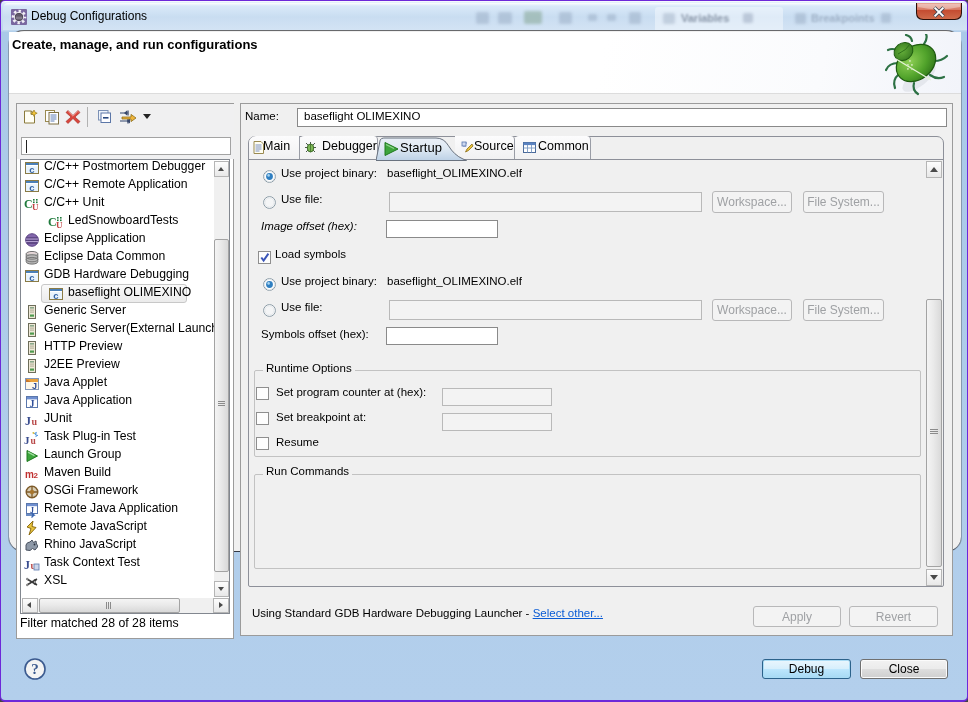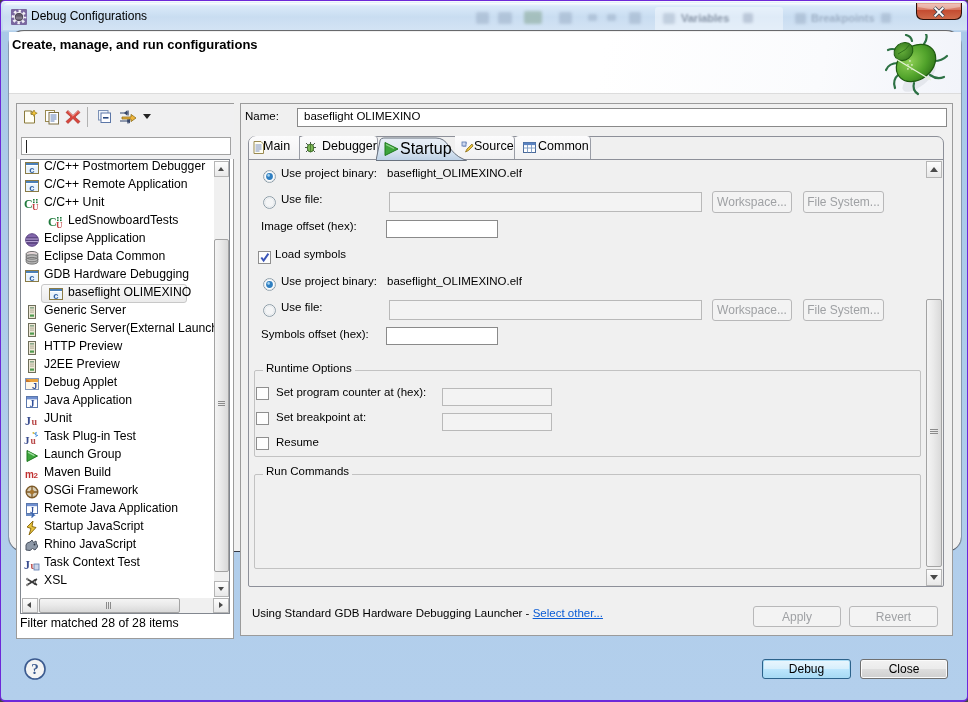--- a/index.html
+++ b/index.html
@@ -297,21 +297,21 @@
               </svg>
               <span>J2EE Preview</span>
             </div>
         <div class="trow" style="top:215px">
               <svg width="16" height="16" viewBox="0 0 16 16">
                 <rect x="1.5" y="2.5" width="13" height="11" fill="#fdf6e8" stroke="#8196b9"></rect>
                 <rect x="2" y="3" width="12" height="3" fill="#e8a13c"></rect>
                 <path d="M2 3 l5 3 h-5Z" fill="#c9762a"></path>
                 <text x="10.5" y="13" font-family="Liberation Sans" font-size="9" font-weight="bold" fill="#31509b" text-anchor="middle">J</text>
               </svg>
-              <span>Debug Applet</span>
+              <span>Java Applet</span>
             </div>
         <div class="trow" style="top:233px">
               <svg width="16" height="16" viewBox="0 0 16 16">
                 <rect x="2.5" y="2.5" width="11" height="11" fill="#fff" stroke="#5a77ac"></rect>
                 <rect x="3" y="3" width="10" height="2.4" fill="#6f8fd0"></rect>
                 <text x="8" y="13" font-family="Liberation Serif" font-size="10" font-weight="bold" fill="#31509b" text-anchor="middle">J</text>
               </svg>
               <span>Java Application</span>
             </div>
         <div class="trow" style="top:251px">
@@ -358,21 +358,21 @@
                 <rect x="3" y="2" width="10" height="2.2" fill="#6f8fd0"></rect>
                 <text x="8" y="10.5" font-family="Liberation Serif" font-size="8" font-weight="bold" fill="#31509b" text-anchor="middle">J</text>
                 <path d="M2 13 h8 l-2.5 -2.5 M10 13 l-2.5 2.5" stroke="#3a66b0" stroke-width="1.4" fill="none"></path>
               </svg>
               <span>Remote Java Application</span>
             </div>
         <div class="trow" style="top:359px">
               <svg width="16" height="16" viewBox="0 0 16 16">
                 <path d="M9 1 L3 7 L7 8.5 L5 15 L12 7.5 L8 6.5 Z" fill="#e8c33c" stroke="#8d6d16" stroke-width="1"></path>
               </svg>
-              <span>Startup JavaScript</span>
+              <span>Remote JavaScript</span>
             </div>
         <div class="trow" style="top:377px">
               <svg width="16" height="16" viewBox="0 0 16 16">
                 <path d="M2 12 L2 7 Q3 4 6 4 L8 2 L9.5 4.5 L12 3 L12.5 6 Q14 7 13.5 9 L11 12 L8.5 10.5 L6 12.5 Z" fill="#8e99a8" stroke="#4a5260" stroke-width="1"></path>
                 <circle cx="10.5" cy="6.5" r=".9" fill="#2c3340"></circle>
               </svg>
               <span>Rhino JavaScript</span>
             </div>
         <div class="trow" style="top:395px">
               <svg width="16" height="16" viewBox="0 0 16 16">
@@ -478,21 +478,21 @@
                 <linearGradient id="selt" x1="0" y1="0" x2="0" y2="1">
                   <stop offset="0" stop-color="#e9eff7"></stop>
                   <stop offset=".45" stop-color="#e0eaf4"></stop>
                   <stop offset="1" stop-color="#bdd1e6"></stop>
                 </linearGradient>
               </defs>
 <path d="M0 23.5 L4.2 3 Q5.2 1 7.8 1 L60 1 Q68 1 72.5 8.8 Q78 18 87 22 L90.5 23.5 Z" fill="url(#selt)" stroke="#69727f" stroke-width="1"></path>
 <path d="M9 5.5 L22 12 L9 18.5 Z" fill="#3da53d" stroke="#1e7a1e" stroke-width="1"></path>
 <path d="M10 7.5 L18 11.5" stroke="#8fd48f" stroke-width="1.3"></path>
 </svg>
-<div style="position:absolute;left:24px;top:3px;font-size:16px;">Startup</div>
+<div style="position:absolute;left:24px;top:3px;font-size:13px;">Startup</div>
 </div>
       <div style="position:absolute;left:220px;top:37px;width:14px;height:14px;">
             <svg width="13" height="13" viewBox="0 0 13 13">
               <g stroke="#6a7ec0" stroke-width="1.2">
                 <path d="M2 2 h4 M2 5 h3"></path>
               </g>
               <rect x="1" y="1" width="4" height="4" fill="#cdd9f0" stroke="#5a77ac" stroke-width=".8"></rect>
               <path d="M11 3 L6 8 L4.5 11 L7.5 9.5 L12 5Z" fill="#e8c33c" stroke="#8d6d16" stroke-width=".8"></path>
             </svg>
           </div>
@@ -510,21 +510,21 @@
       <div style="position:absolute;left:22px;top:92px;width:13px;height:13px;">
             <svg width="13" height="13" viewBox="0 0 13 13">
               <circle cx="6.5" cy="6.5" r="5.9" fill="#fdfdfd" stroke="#8a9aa5"></circle>
               <circle cx="6.5" cy="6.5" r="4.6" fill="#f4f5f6" stroke="#e4e8eb"></circle>
             </svg>
           </div>
       <div class="row t12" style="left:40px;top:89px;">Use file:</div>
       <div class="dfld" style="left:148px;top:88px;width:313px;height:20px;"></div>
       <div class="btn" style="left:471px;top:87px;width:80px;height:22px;line-height:21px;">Workspace...</div>
       <div class="btn" style="left:562px;top:87px;width:81px;height:22px;line-height:21px;">File System...</div>
-      <div class="row t12" style="left:20px;top:116px;">Image offset (hex):</div>
+      <div class="row t12" style="left:20px;top:116px;font-style:italic;">Image offset (hex):</div>
       <div class="fld" style="left:145px;top:116px;width:112px;height:18px;border-color:#8a8a8a;"></div>
       <div style="position:absolute;left:17px;top:147px;width:13px;height:13px;background:#fdfdfd;border:1px solid #8e8e8e;box-sizing:border-box;">
             <svg width="11" height="11" viewBox="0 0 11 11">
               <path d="M2.3 5.5 L4.6 8.6 L9.4 1.6" fill="none" stroke="#3a55b8" stroke-width="2"></path>
             </svg>
           </div>
       <div class="row t12" style="left:34px;top:144px;">Load symbols</div>
       <div style="position:absolute;left:22px;top:174px;width:13px;height:13px;">
             <svg width="13" height="13" viewBox="0 0 13 13">
               <circle cx="6.5" cy="6.5" r="5.9" fill="#fff" stroke="#8a9aa5"></circle>

